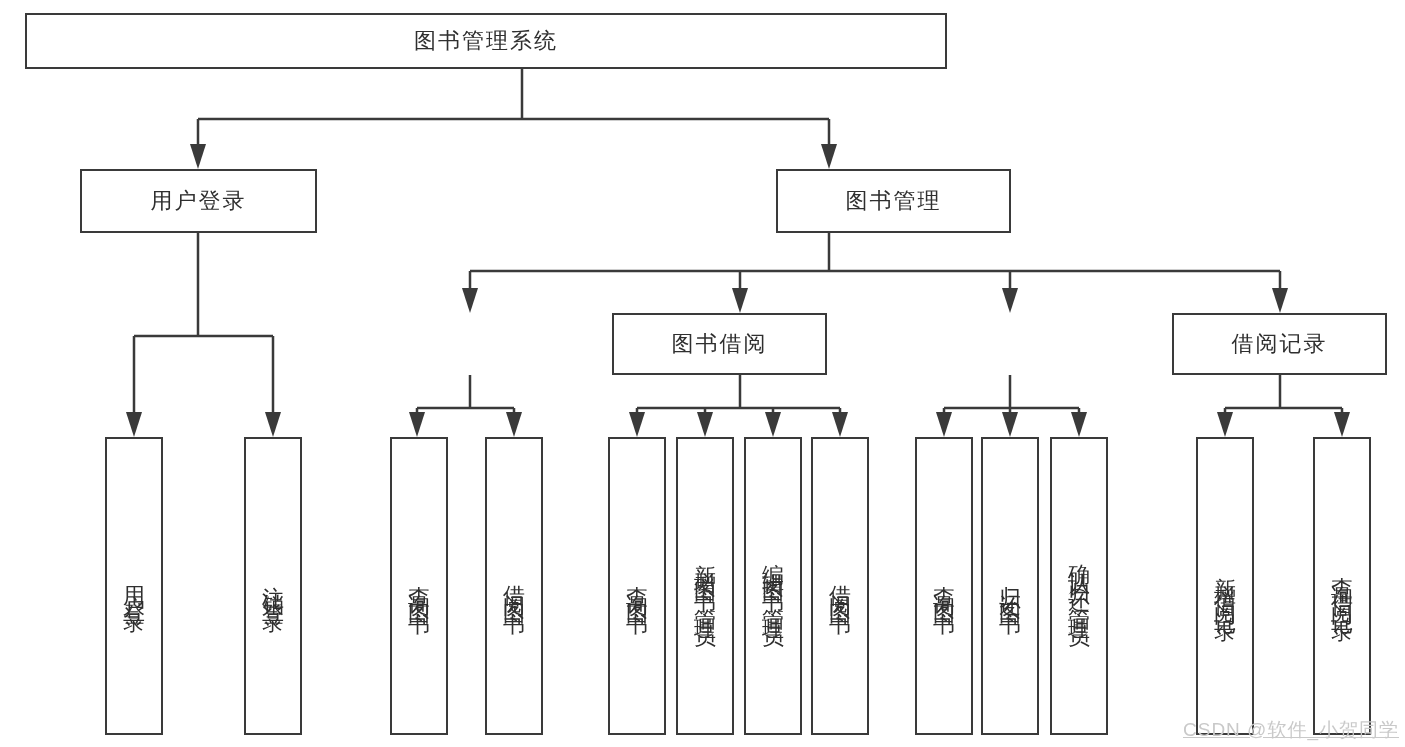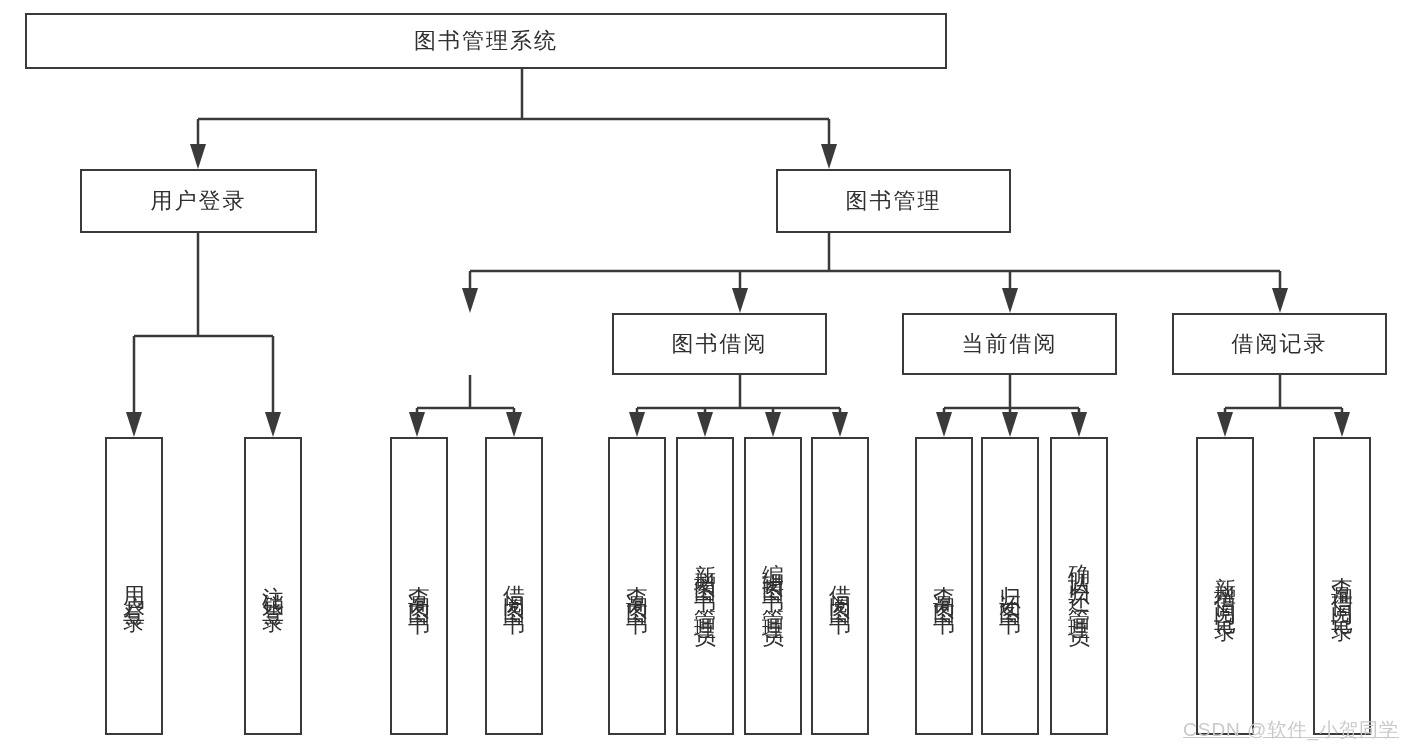--- a/index.html
+++ b/index.html
@@ -100,21 +100,20 @@
       <polygon points="1334,412 1350,412 1342,437"></polygon>
     </g>
   </svg>
 
   <div class="node h" style="left:25px; top:13px; width:922px; height:56px;">图书管理系统</div>
 
   <div class="node h" style="left:80px; top:169px; width:237px; height:64px;">用户登录</div>
   <div class="node h" style="left:756px; top:169px; width:235px; height:64px;margin-left:20px;">图书管理</div>
 
   <div class="node h" style="left:612px; top:313px; width:215px; height:62px;">图书借阅</div>
-  <div class="node h" style="left:902px; top:313px; width:215px; height:62px;">当前借阅</div>
   <div class="node h" style="left:1172px; top:313px; width:215px; height:62px;">借阅记录</div>
 
   <div class="node v" style="left:105px; top:437px; width:58px; height:298px;">
     <span class="vtext">用户登录</span>
   </div>
   <div class="node v" style="left:244px; top:437px; width:58px; height:298px;">
     <span class="vtext">注销登录</span>
   </div>
 
   <div class="node v" style="left:390px; top:437px; width:58px; height:298px;">

